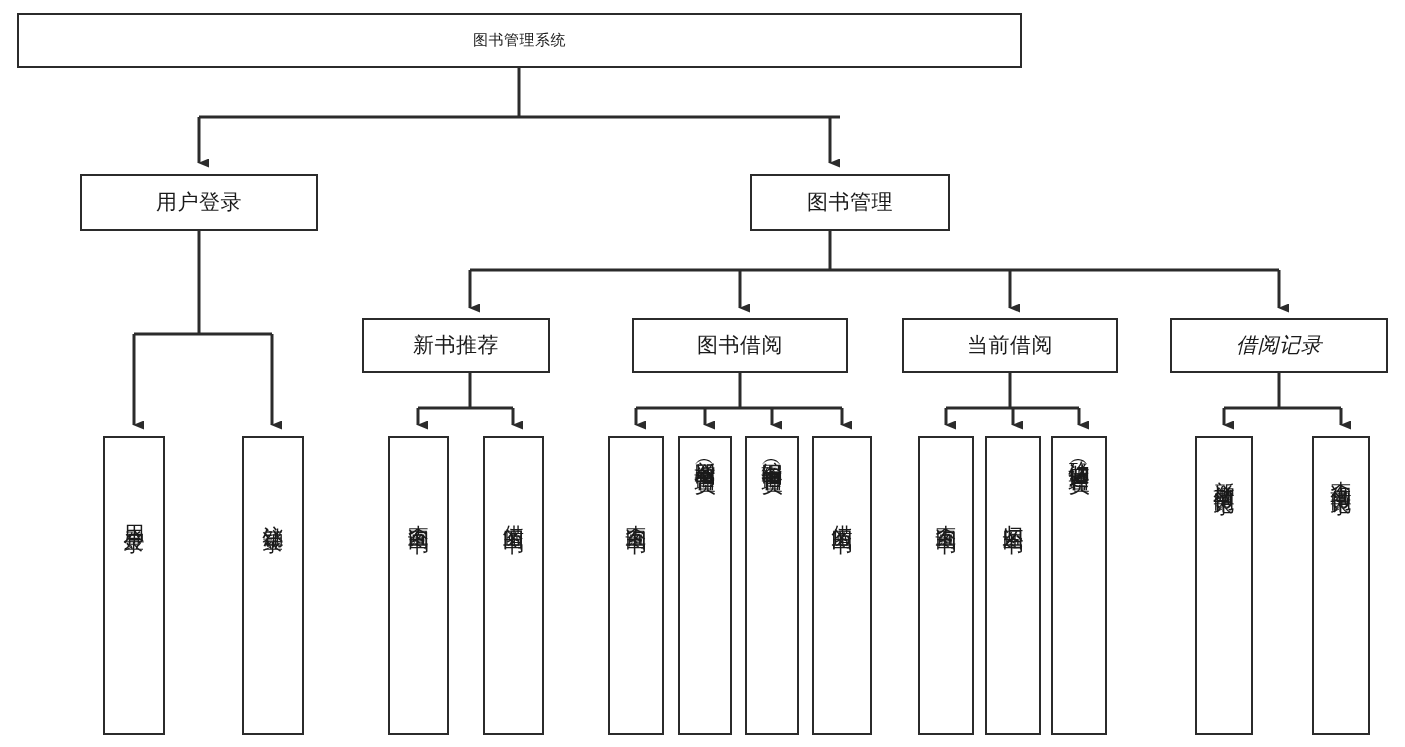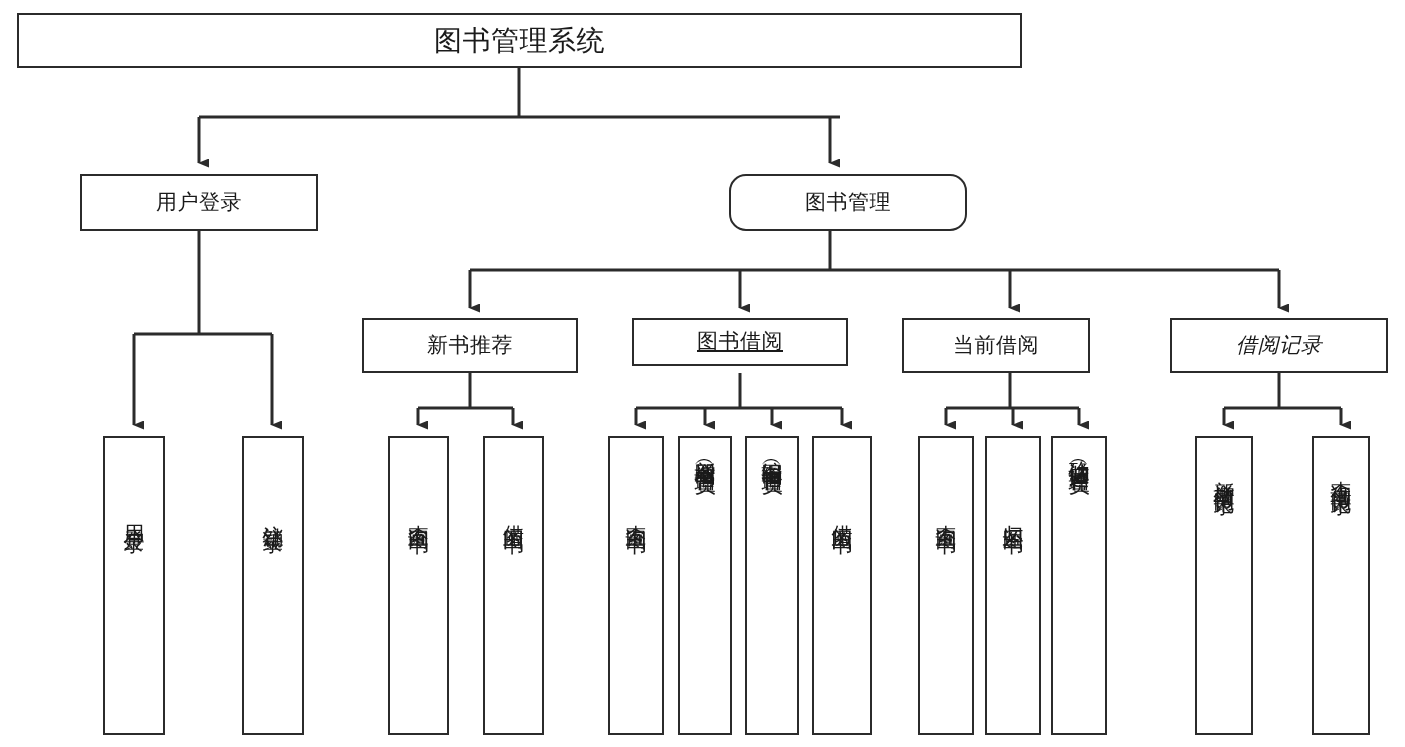--- a/index.html
+++ b/index.html
@@ -39,21 +39,21 @@
     text-align: center;
     line-height: 1.12;
     white-space: nowrap;
   }
   
   .node.horiz .label {
     font-size: 21px;
     letter-spacing: 0.5px;
   }
   .node.root .label {
-    font-size: 28px;
+    font-size: 15px;
   }
   
   .node.vert {
     align-items: flex-start;
     justify-content: center;
     padding-top: 6px;
   }
   .node.vert .label {
     writing-mode: vertical-rl;
     text-orientation: upright;
@@ -130,31 +130,31 @@
     </g>
   </svg>
 
   <div class="node horiz root" style="left:17px; top:13px; width:1005px; height:55px;">
     <span class="label">图书管理系统</span>
   </div>
 
   <div class="node horiz" style="left:80px; top:174px; width:238px; height:57px;">
     <span class="label">用户登录</span>
   </div>
-  <div class="node horiz" style="left:729px; top:174px; width:238px; height:57px;border-radius:17px;">
+  <div class="node horiz" style="left:750px; top:174px; width:200px; height:57px;">
     <span class="label">图书管理</span>
   </div>
 
-  <div class="node horiz" style="left:362px; top:318px; width:216px; height:55px;">
+  <div class="node horiz" style="left:362px; top:318px; width:188px; height:55px;">
     <span class="label">新书推荐</span>
   </div>
-  <div class="node horiz" style="left:632px; top:318px; width:216px; height:48px;text-decoration:underline;">
+  <div class="node horiz" style="left:632px; top:318px; width:216px; height:55px;">
     <span class="label">图书借阅</span>
   </div>
-  <div class="node horiz" style="left:902px; top:318px; width:188px; height:55px;">
+  <div class="node horiz" style="left:902px; top:318px; width:216px; height:55px;">
     <span class="label">当前借阅</span>
   </div>
   <div class="node horiz" style="left:1170px; top:318px; width:218px; height:55px;font-style:italic;">
     <span class="label">借阅记录</span>
   </div>
 
   <div class="node vert" style="left:103px; top:436px; width:62px; height:299px; padding-top:70px;">
     <span class="label">用户登录</span>
   </div>
   <div class="node vert" style="left:242px; top:436px; width:62px; height:299px; padding-top:70px;">

